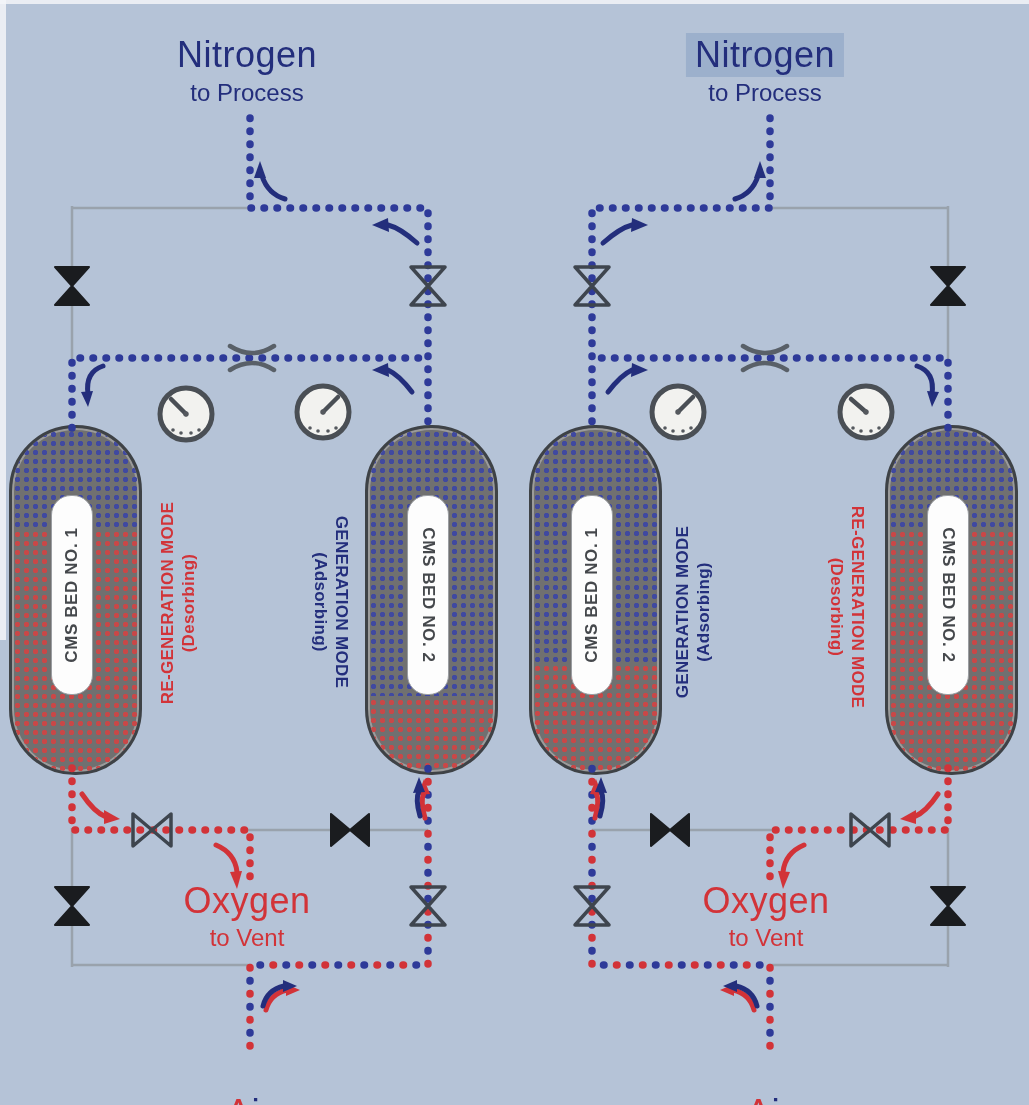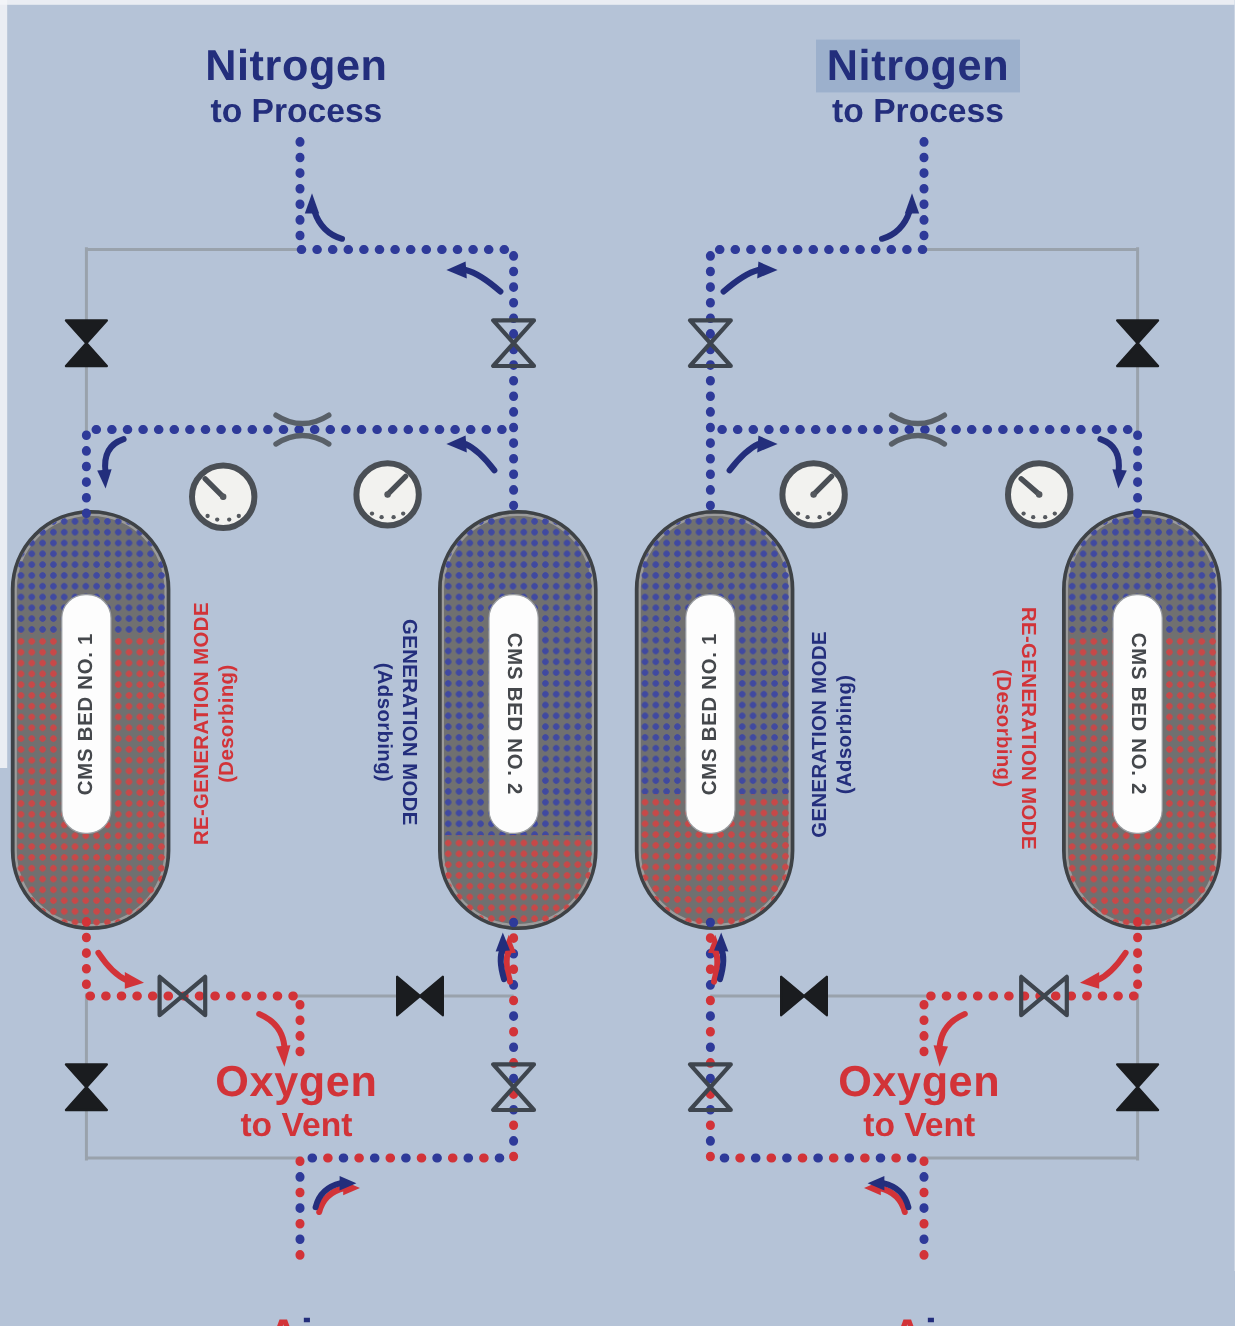--- a/index.html
+++ b/index.html
@@ -38,23 +38,23 @@
   .rs{fill:none;stroke:#596068;stroke-width:4.5;stroke-linecap:round;}
   .gface{fill:var(--gauge_face);stroke:var(--gauge_ring);stroke-width:5;}
   .gneedle{stroke:var(--gauge_ring);stroke-width:4.5;stroke-linecap:round;}
   .gtick{fill:#55595e;}
   .at-n{stroke:var(--navy);fill:none;stroke-width:5;stroke-linecap:round;}
   .at-r{stroke:var(--red);fill:none;stroke-width:5;stroke-linecap:round;}
   .ah-n{fill:var(--navy);}
   .ah-r{fill:var(--red);}
 
   
-  .t{position:absolute;transform:translate(-50%,-50%);white-space:nowrap;font-weight:700;}
+  .t{position:absolute;transform:translate(-50%,-50%);white-space:nowrap;font-weight:400;}
   .big{font-size:36px;letter-spacing:.5px;}
-  .sub{font-size:28px;}
+  .sub{font-size:24px;}
   .navy{color:var(--navy);}
   .redt{color:var(--red);}
   .hl{background:var(--highlight);padding:1px 9px;}
   .air{font-size:37px;letter-spacing:1px;margin-top:47px;}
   .mode{position:absolute;white-space:nowrap;font-weight:700;font-size:17px;
     text-align:center;line-height:21px;letter-spacing:.3px;}
   .rot-ccw{transform:translate(-50%,-50%) rotate(-90deg);}
   .rot-cw{transform:translate(-50%,-50%) rotate(90deg);}
   .pill{position:absolute;width:198px;height:40px;background:var(--pill_bg);
     border:1px solid #9a9da1;border-radius:20px;display:flex;align-items:center;justify-content:center;

